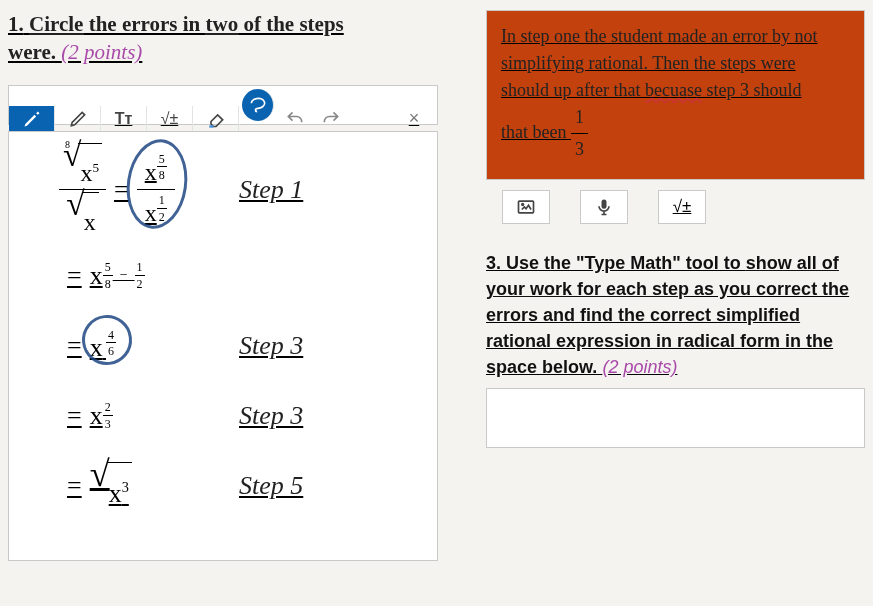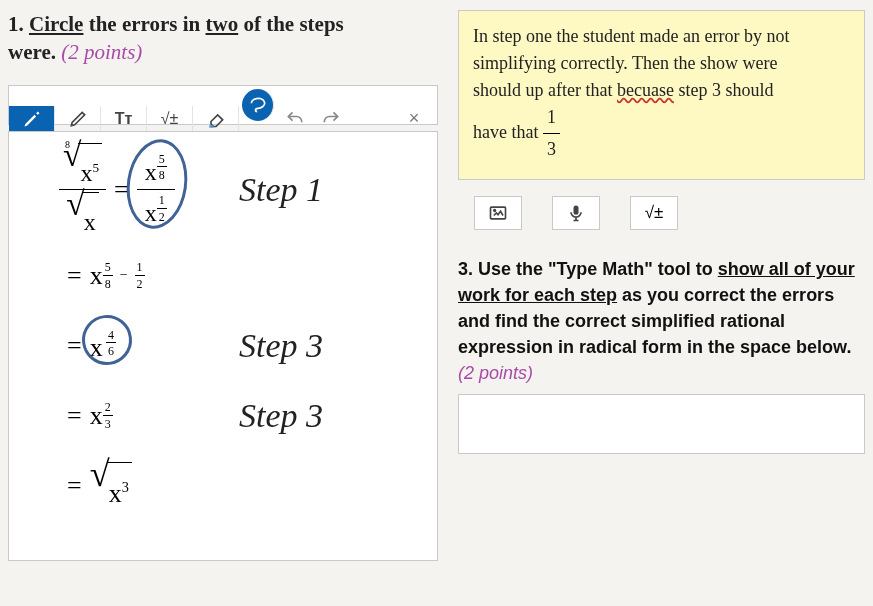--- a/index.html
+++ b/index.html
@@ -7,21 +7,22 @@
     font-family: Georgia, 'Times New Roman', serif;
     background: #f4f3f0;
     width: 873px;
     height: 606px;
     overflow: hidden;
     position: relative;
   }
   .page {
     display: flex;
     padding: 10px 8px 0 8px;
-    gap: 0;
+    gap: 28px;
+    text-decoration: underline;
   }
   .left-col { flex: 0 0 450px; }
   .right-col { flex: 1; }
 
   .q1-title { font-size: 21px; line-height: 1.35; color: #222; margin-bottom: 18px; }
   .q1-title .underline { text-decoration: underline; }
   .q1-title .below { font-weight: bold; }
   .q1-title .pts { color: #a94aa9; font-style: italic; font-weight: normal; }
 
   .toolbar {
@@ -55,21 +56,21 @@
     border: 1px solid #c9c9c9;
     background: #fff;
     width: 430px;
     height: 430px;
     padding: 14px 10px;
     font-family: 'Times New Roman', serif;
     position: relative;
   }
   .steprow { display: flex; align-items: center; margin-bottom: 14px; }
   .math { flex: 0 0 220px; font-size: 24px; display:flex; align-items:center; justify-content:flex-start; padding-left:40px; position:relative; }
-  .steplabel { font-style: italic; font-size: 34px; color: #222; flex:1; }
+  .steplabel { font-style: italic; font-size: 26px; color: #222; flex:1; }
 
   .circle-mark {
     position: absolute;
     border: 3px solid rgba(30,70,130,0.85);
     border-radius: 50%;
     pointer-events: none;
   }
 
   
   .frac { display: inline-flex; flex-direction: column; align-items: center; vertical-align: middle; }
@@ -80,27 +81,27 @@
   .eq { font-size: 26px; margin: 0 8px; }
   sup { font-size: 0.55em; }
   .sqrt { position: relative; display:inline-flex; align-items:flex-start; }
   .sqrt .radix { font-size: 1.4em; line-height:0.7; }
   .sqrt .vinculum { border-top:1.5px solid #000; padding:16px 3px 0 2px; margin-left:-3px; }
   .sqrt .idx { position:absolute; left:2px; top:-4px; font-size:10px; }
 
   
   .answer-box {
     border: 1px solid #c9c9c9;
-    background: #fef9c3;
+    background: #c2410c;
     padding: 12px 14px 16px;
     font-family: Georgia, serif;
     font-size: 18px;
     line-height: 1.5;
     color: #222;
-    margin-bottom: 10px;
+    margin-bottom: 4px;
   }
   .answer-box .misspell { text-decoration: underline wavy #c33; text-decoration-skip-ink: none; }
 
   .mini-toolbar {
     display:flex; gap:30px; align-items:center; justify-content:flex-start;
     padding: 6px 16px; margin-bottom: 20px;
   }
   .mini-toolbar .mbtn {
     width:48px; height:34px; border:1px solid #c9c9c9; background:#fff;
     display:flex; align-items:center; justify-content:center; font-size:17px;
@@ -259,31 +260,32 @@
       </div>
 
       <div class="steprow" style="height:56px;">
         <div class="math">
           <span class="eq">=</span>
           <span class="sqrt" style="font-size:26px;">
               <span class="radix">√</span>
               <span class="vinculum"><span>x</span><sup>3</sup></span>
             </span>
         </div>
+        <div class="steplabel">Step 5</div>
       </div>
 
     </div>
   </div>
 
   <div class="right-col">
     <div class="answer-box">
       <span>In step one the student made an error by not</span><br>
-      <span>simplifying correctly. Then the show were</span><br>
+      <span>simplifying rational. Then the steps were</span><br>
       <span>should up after that </span><span class="misspell">becuase</span><span> step 3 should</span><br>
-      <span>have that </span>
+      <span>that been </span>
       <span class="frac" style="font-size:18px;vertical-align:middle;">
         <span class="num">1</span>
         <span class="den">3</span>
       </span>
     </div>
 
     <div class="mini-toolbar">
       <div class="mbtn">
         <svg class="icon" viewBox="0 0 24 24" fill="none" stroke="#444" stroke-width="2">
             <rect x="3" y="5" width="18" height="14" rx="1"></rect>

